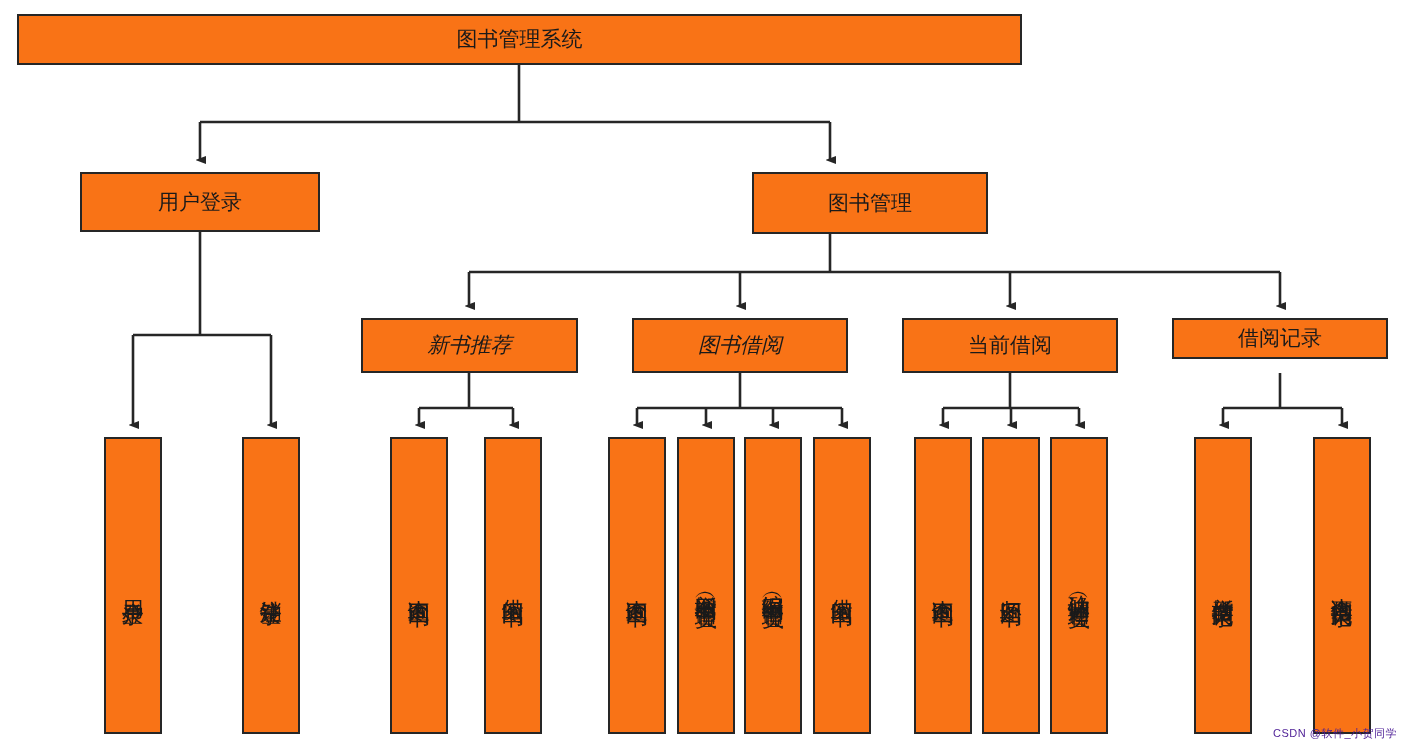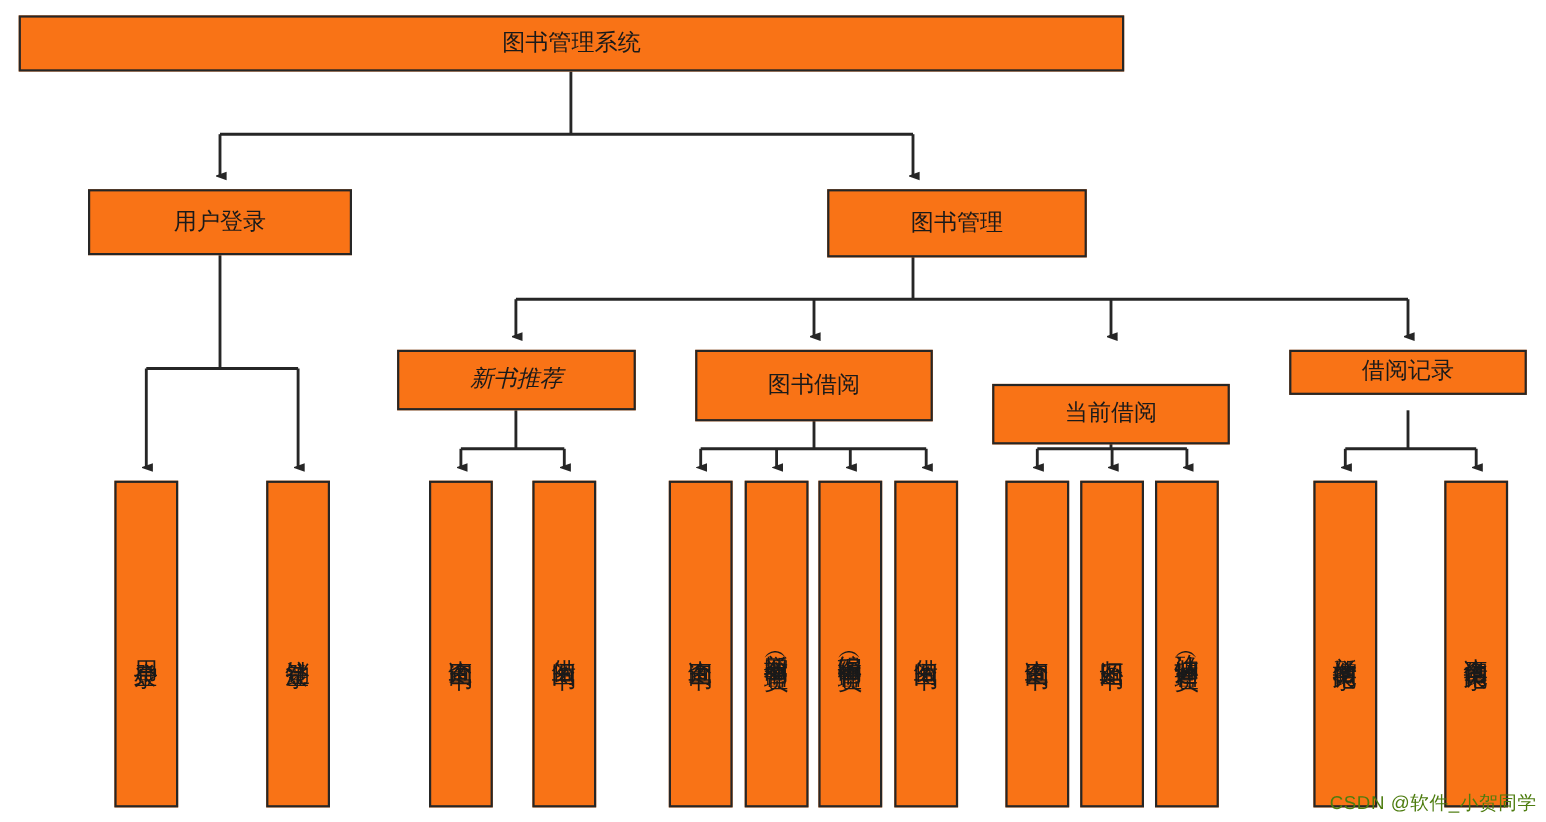--- a/index.html
+++ b/index.html
@@ -50,22 +50,22 @@
   .leaf-text {
     display: block;
     writing-mode: vertical-rl;
     text-orientation: upright;
     white-space: nowrap;
   }
   #watermark {
     position: absolute;
     right: 8px;
     bottom: 6px;
-    font-size: 17px;
-    color: #4d7c0f;
+    font-size: 11px;
+    color: #4c1d95;
     white-space: nowrap;
     letter-spacing: 0.5px;
     margin-top: 20px;
   }
 </style>
 </head>
 <body>
 
 <div id="canvas">
 
@@ -126,24 +126,24 @@
   <div class="node horiz" style="left:80px; top:172px; width:240px; height:60px;">
     <span>用户登录</span>
   </div>
   <div class="node horiz" style="left:712px; top:172px; width:236px; height:62px;margin-left:40px;">
     <span>图书管理</span>
   </div>
 
   <div class="node horiz" style="left:361px; top:318px; width:217px; height:55px;font-style:italic;">
     <span>新书推荐</span>
   </div>
-  <div class="node horiz" style="left:632px; top:318px; width:216px; height:65px;">
+  <div class="node horiz" style="left:632px; top:318px; width:216px; height:55px;font-style:italic;">
     <span>图书借阅</span>
   </div>
-  <div class="node horiz" style="left:902px; top:318px; width:216px; height:55px;margin-top:31px;">
+  <div class="node horiz" style="left:902px; top:318px; width:216px; height:55px;">
     <span>当前借阅</span>
   </div>
   <div class="node horiz" style="left:1172px; top:318px; width:216px; height:41px;">
     <span>借阅记录</span>
   </div>
 
   <div class="node leaf" style="left:104px; top:437px; width:58px; height:297px;">
     <span class="leaf-text">用户登录</span>
   </div>
   <div class="node leaf" style="left:242px; top:437px; width:58px; height:297px;">

